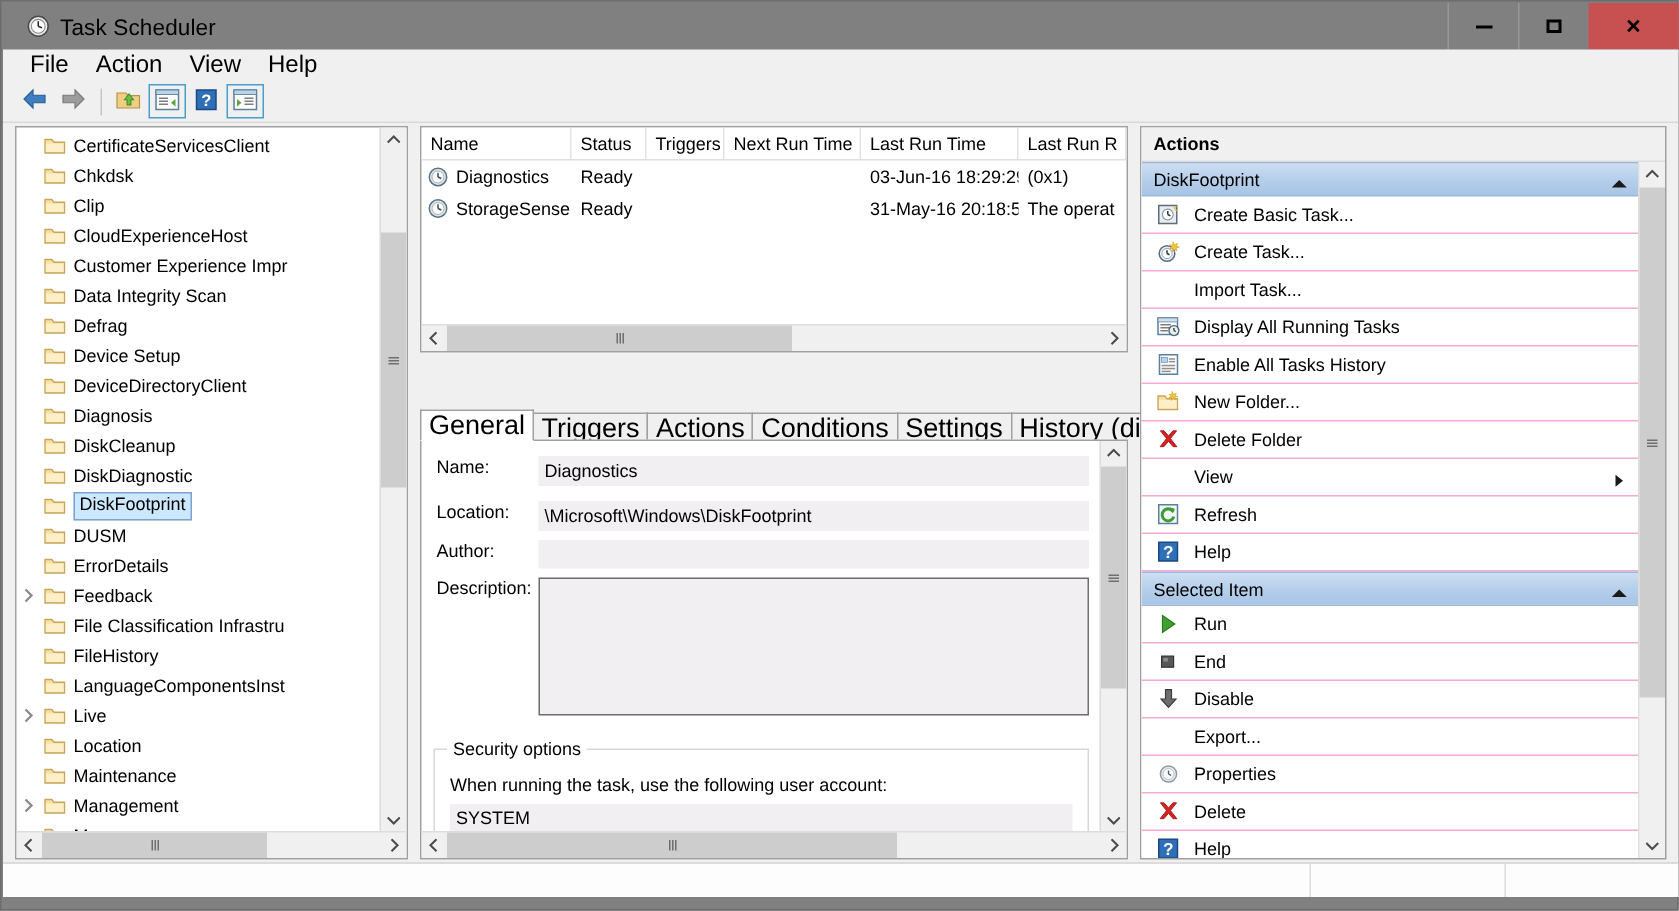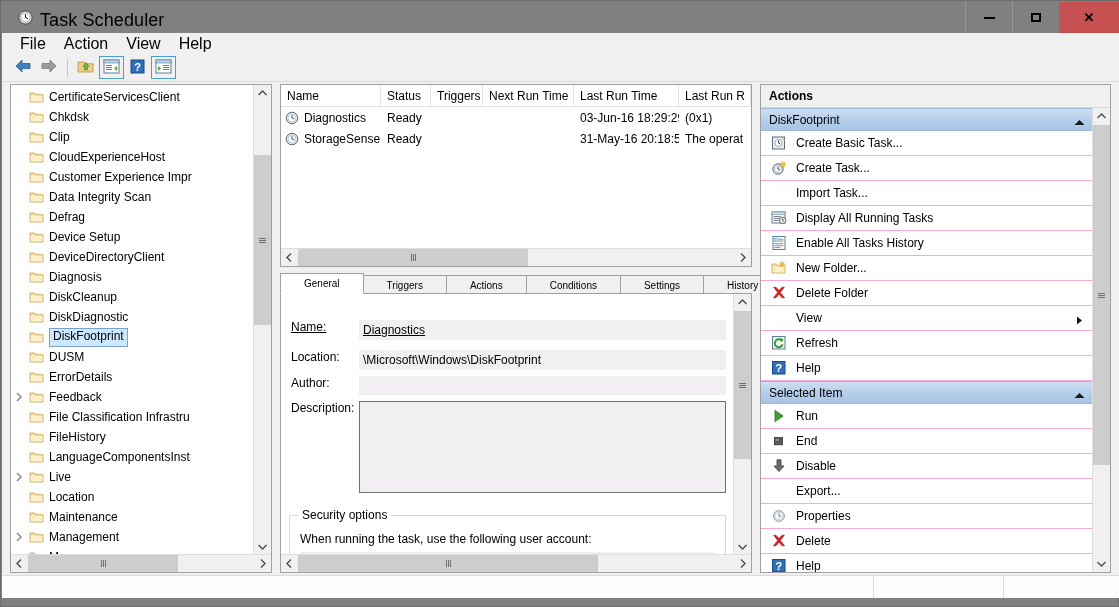--- a/index.html
+++ b/index.html
@@ -9,21 +9,21 @@
     font-family:"Liberation Sans", sans-serif;
     font-size:12px;color:#000;
     -webkit-font-smoothing:none;
   }
   .win{position:absolute;left:0;top:0;width:1119px;height:607px;box-sizing:border-box;
        border:1px solid #6d6d6d;background:#808080;}
 
   
   .titlebar{position:absolute;left:1px;top:1px;width:1117px;height:31px;background:#808080;}
   .title-icon{position:absolute;left:16px;top:8px;width:15px;height:15px;}
-  .title-text{position:absolute;left:38px;top:8px;font-size:18px;color:#000;letter-spacing:.1px;}
+  .title-text{position:absolute;left:38px;top:8px;font-size:15px;color:#000;letter-spacing:.1px;}
   .winbtns{position:absolute;right:0px;top:0px;height:31px;display:flex;}
   .wbtn{width:46px;height:31px;display:flex;align-items:center;justify-content:center;
         background:#808080;border-left:1px solid #979797;}
   .wbtn.close{background:#c75050;border-left:none;width:60px;}
   .wbtn .gl{font-size:12px;color:#000;line-height:1;}
   .wbtn.close .gl{color:#000;font-size:13px;font-weight:bold;}
   .minbar{width:11px;height:2px;background:#000;}
   .maxbox{width:10px;height:9px;border:2px solid #000;box-sizing:border-box;}
 
   
@@ -62,31 +62,31 @@
   .hsb .arw{position:absolute;top:0;width:17px;height:17px;display:flex;align-items:center;justify-content:center;}
   .hsb .arw.l{left:0;} .hsb .arw.r{right:0;}
   .hsb .thumb{position:absolute;top:0;height:17px;background:#cdcdcd;}
   .grip{display:flex;gap:1px;}
   .grip i{display:block;width:1px;height:7px;background:#6f6f6f;}
   .griph{display:flex;flex-direction:column;gap:1px;}
   .griph i{display:block;height:1px;width:7px;background:#6f6f6f;}
 
   
   .midpane{position:absolute;left:278px;top:2px;width:472px;height:489px;}
-  .listpane{position:absolute;left:0;top:0;width:472px;height:183px;background:#fff;
+  .listpane{position:absolute;left:0;top:0;width:472px;height:151px;background:#fff;
             border:1px solid #a0a0a0;box-sizing:border-box;overflow:hidden;}
   .lhead{display:flex;height:21px;background:#fff;border-bottom:1px solid #e0e0e0;}
   .lhead .hc{border-right:1px solid #e3e3e3;padding-left:6px;display:flex;align-items:center;
              font-size:12px;color:#000;box-sizing:border-box;white-space:nowrap;overflow:hidden;}
   .lrow{display:flex;height:21px;align-items:center;font-size:12px;}
   .lrow .cell{padding-left:6px;box-sizing:border-box;white-space:nowrap;overflow:hidden;display:flex;align-items:center;}
   .lrow .cell.name{padding-left:4px;gap:5px;}
 
   .tabstrip{position:absolute;left:0;top:189px;width:472px;height:21px;display:flex;align-items:flex-end;}
-  .tab{height:19px;padding:0 23px;display:flex;align-items:center;font-size:10px;
+  .tab{height:19px;padding:0 5px;display:flex;align-items:center;font-size:18px;
        background:#f0f0f0;border:1px solid #a0a0a0;border-bottom:none;margin-right:-1px;
        box-sizing:border-box;white-space:nowrap;}
   .tab.active{background:#fff;height:21px;border-bottom:1px solid #fff;position:relative;z-index:2;}
 
   .detail{position:absolute;left:0;top:209px;width:472px;height:280px;background:#fff;
           border:1px solid #a0a0a0;box-sizing:border-box;overflow:hidden;}
   .dinner{position:absolute;left:0;top:0;right:17px;bottom:17px;overflow:hidden;}
   .frow{display:flex;align-items:flex-start;margin:0 0 0 0;}
   .flabel{width:78px;flex:0 0 78px;padding-left:10px;font-size:12px;color:#000;box-sizing:border-box;}
   .fvalue{flex:1;font-size:12px;background:#f1eff1;border:1px solid #a6a6a6;box-sizing:border-box;
@@ -617,21 +617,21 @@
           <div class="tab">Triggers</div>
           <div class="tab">Actions</div>
           <div class="tab">Conditions</div>
           <div class="tab">Settings</div>
           <div class="tab">History (disabled)</div>
         </div>
 
       <div class="detail">
         <div class="dinner">
 
-          <div class="frow" style="margin-top:26px;text-decoration:underline;">
+          <div class="frow" style="margin-top:10px;">
             <div class="flabel">Name:</div>
             <div class="fvalue plain" style="margin-right:8px;">Diagnostics</div>
           </div>
 
           <div class="frow" style="margin-top:10px;">
             <div class="flabel">Location:</div>
             <div class="fvalue plain" style="margin-right:8px;">\Microsoft\Windows\DiskFootprint</div>
           </div>
 
           <div class="frow" style="margin-top:6px;">

